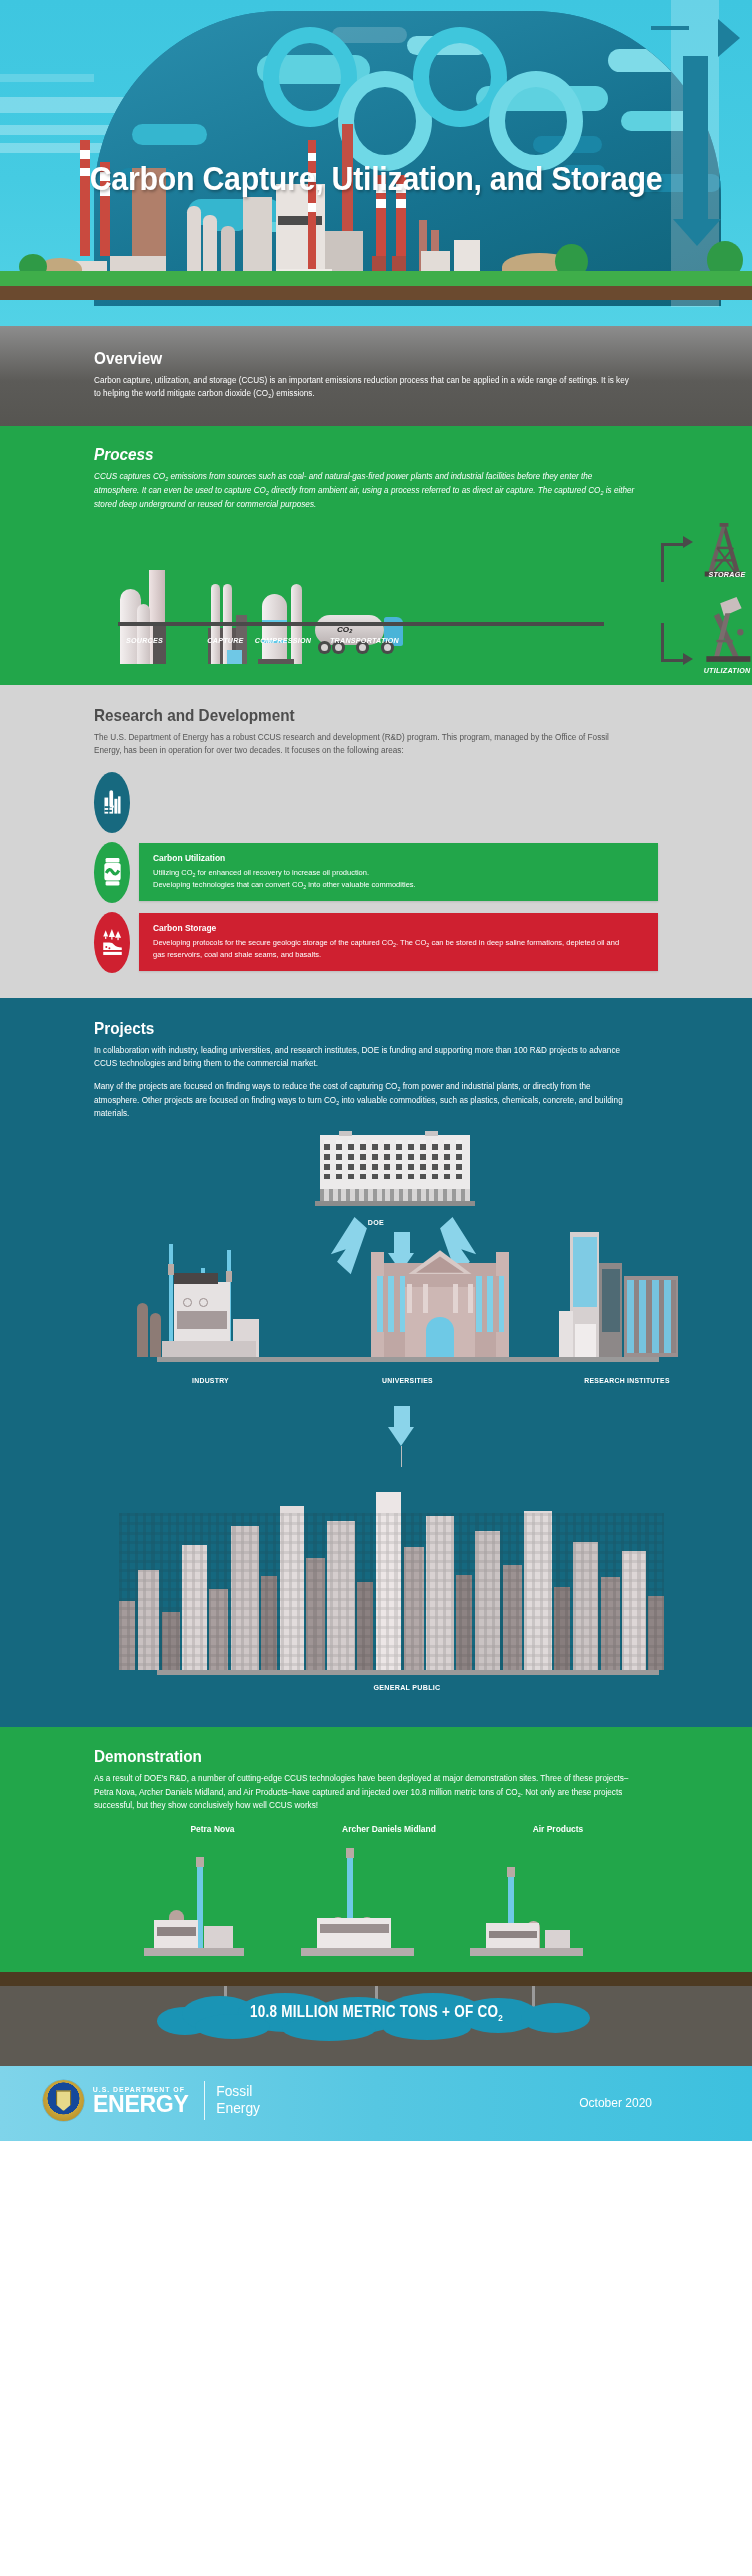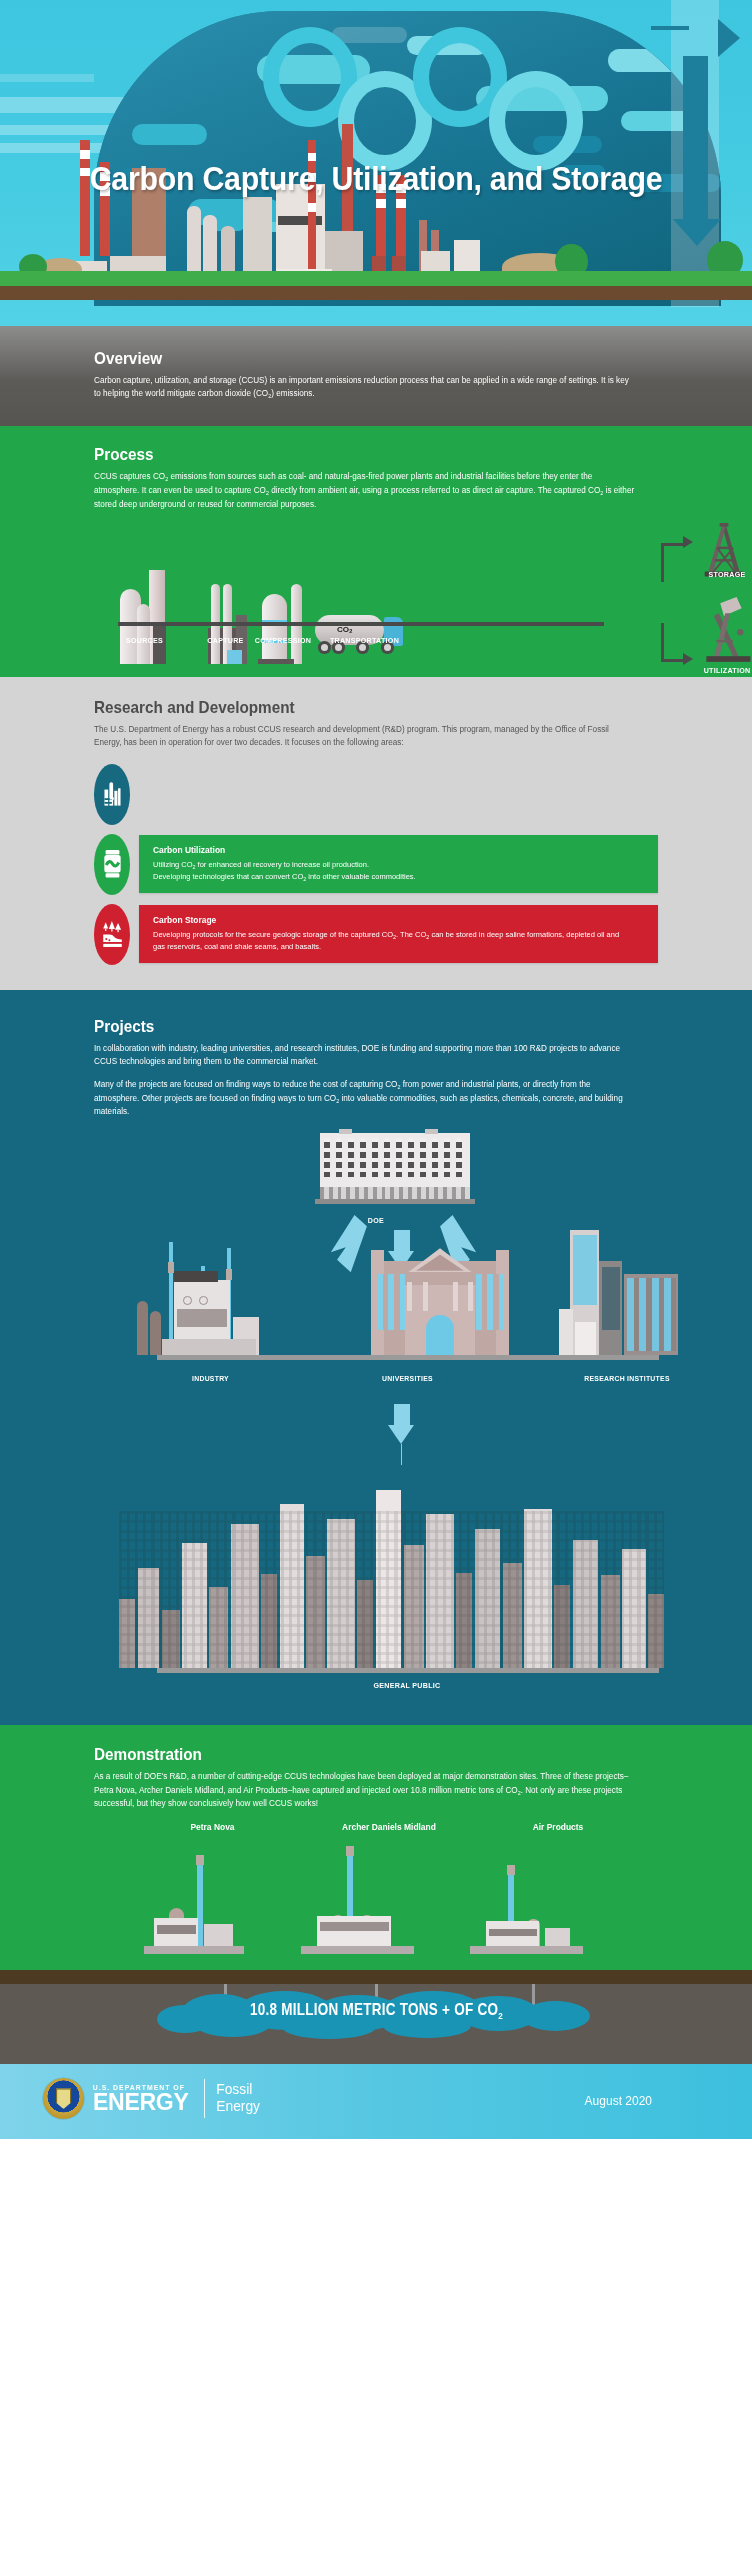--- a/index.html
+++ b/index.html
@@ -105,23 +105,23 @@
   .bush { position:absolute; bottom: 19px; border-radius: 50% 50% 0 0; background:#c2a87e; }
   .tree { position:absolute; bottom: 21px; border-radius:50%; background:#2f9a46; }
 
   
   .sec { position: relative; padding: 0 94px; }
   .sec-overview {
     background: linear-gradient(180deg, #8d8d8d 0%, #5c5b58 55%, #565551 100%);
     padding-top: 22.6px; padding-bottom: 25px;
     height: 100px;
   }
-  .sec-process { background: #22a64a; padding-top: 19px; padding-bottom: 13px; }
+  .sec-process { background: #22a64a; padding-top: 19px; padding-bottom: 21px; font-style: italic; }
   .sec-rd { background: #d4d4d4; padding-top: 21px; padding-bottom: 25px; }
-  .sec-projects { background: #15687f; padding-top: 27px; padding-bottom: 19px; }
+  .sec-projects { background: #15687f; padding-top: 21px; padding-bottom: 19px; }
   .sec-demo { background: #22a64a; padding-top: 20px; padding-bottom: 0; }
   .sec-ground { background: #5e5a53; height: 94px; position: relative; }
   .sec-learn { background: #d4d4d4; padding: 21px 94px 19px 94px; }
   .sec-footer {
     background: linear-gradient(90deg, #7fd4ea 0%, #56c7e2 50%, #3cc0de 100%);
     height: 75px; position: relative;
   }
 
   h2.sec-h {
     font-family: "Liberation Sans Narrow", "Liberation Sans", sans-serif;
@@ -711,17 +711,17 @@
       <div class="doe-words">
         <div class="doe-dept">U.S. DEPARTMENT OF</div>
         <div class="doe-energy">ENERGY</div>
       </div>
       <div class="doe-divider"></div>
       <div class="doe-fossil">
         <div>Fossil</div>
         <div>Energy</div>
       </div>
     </div>
-    <div class="foot-date">August 2020</div>
+    <div class="foot-date">October 2020</div>
   </div>
 
 </div>
 
 
 </body></html>

